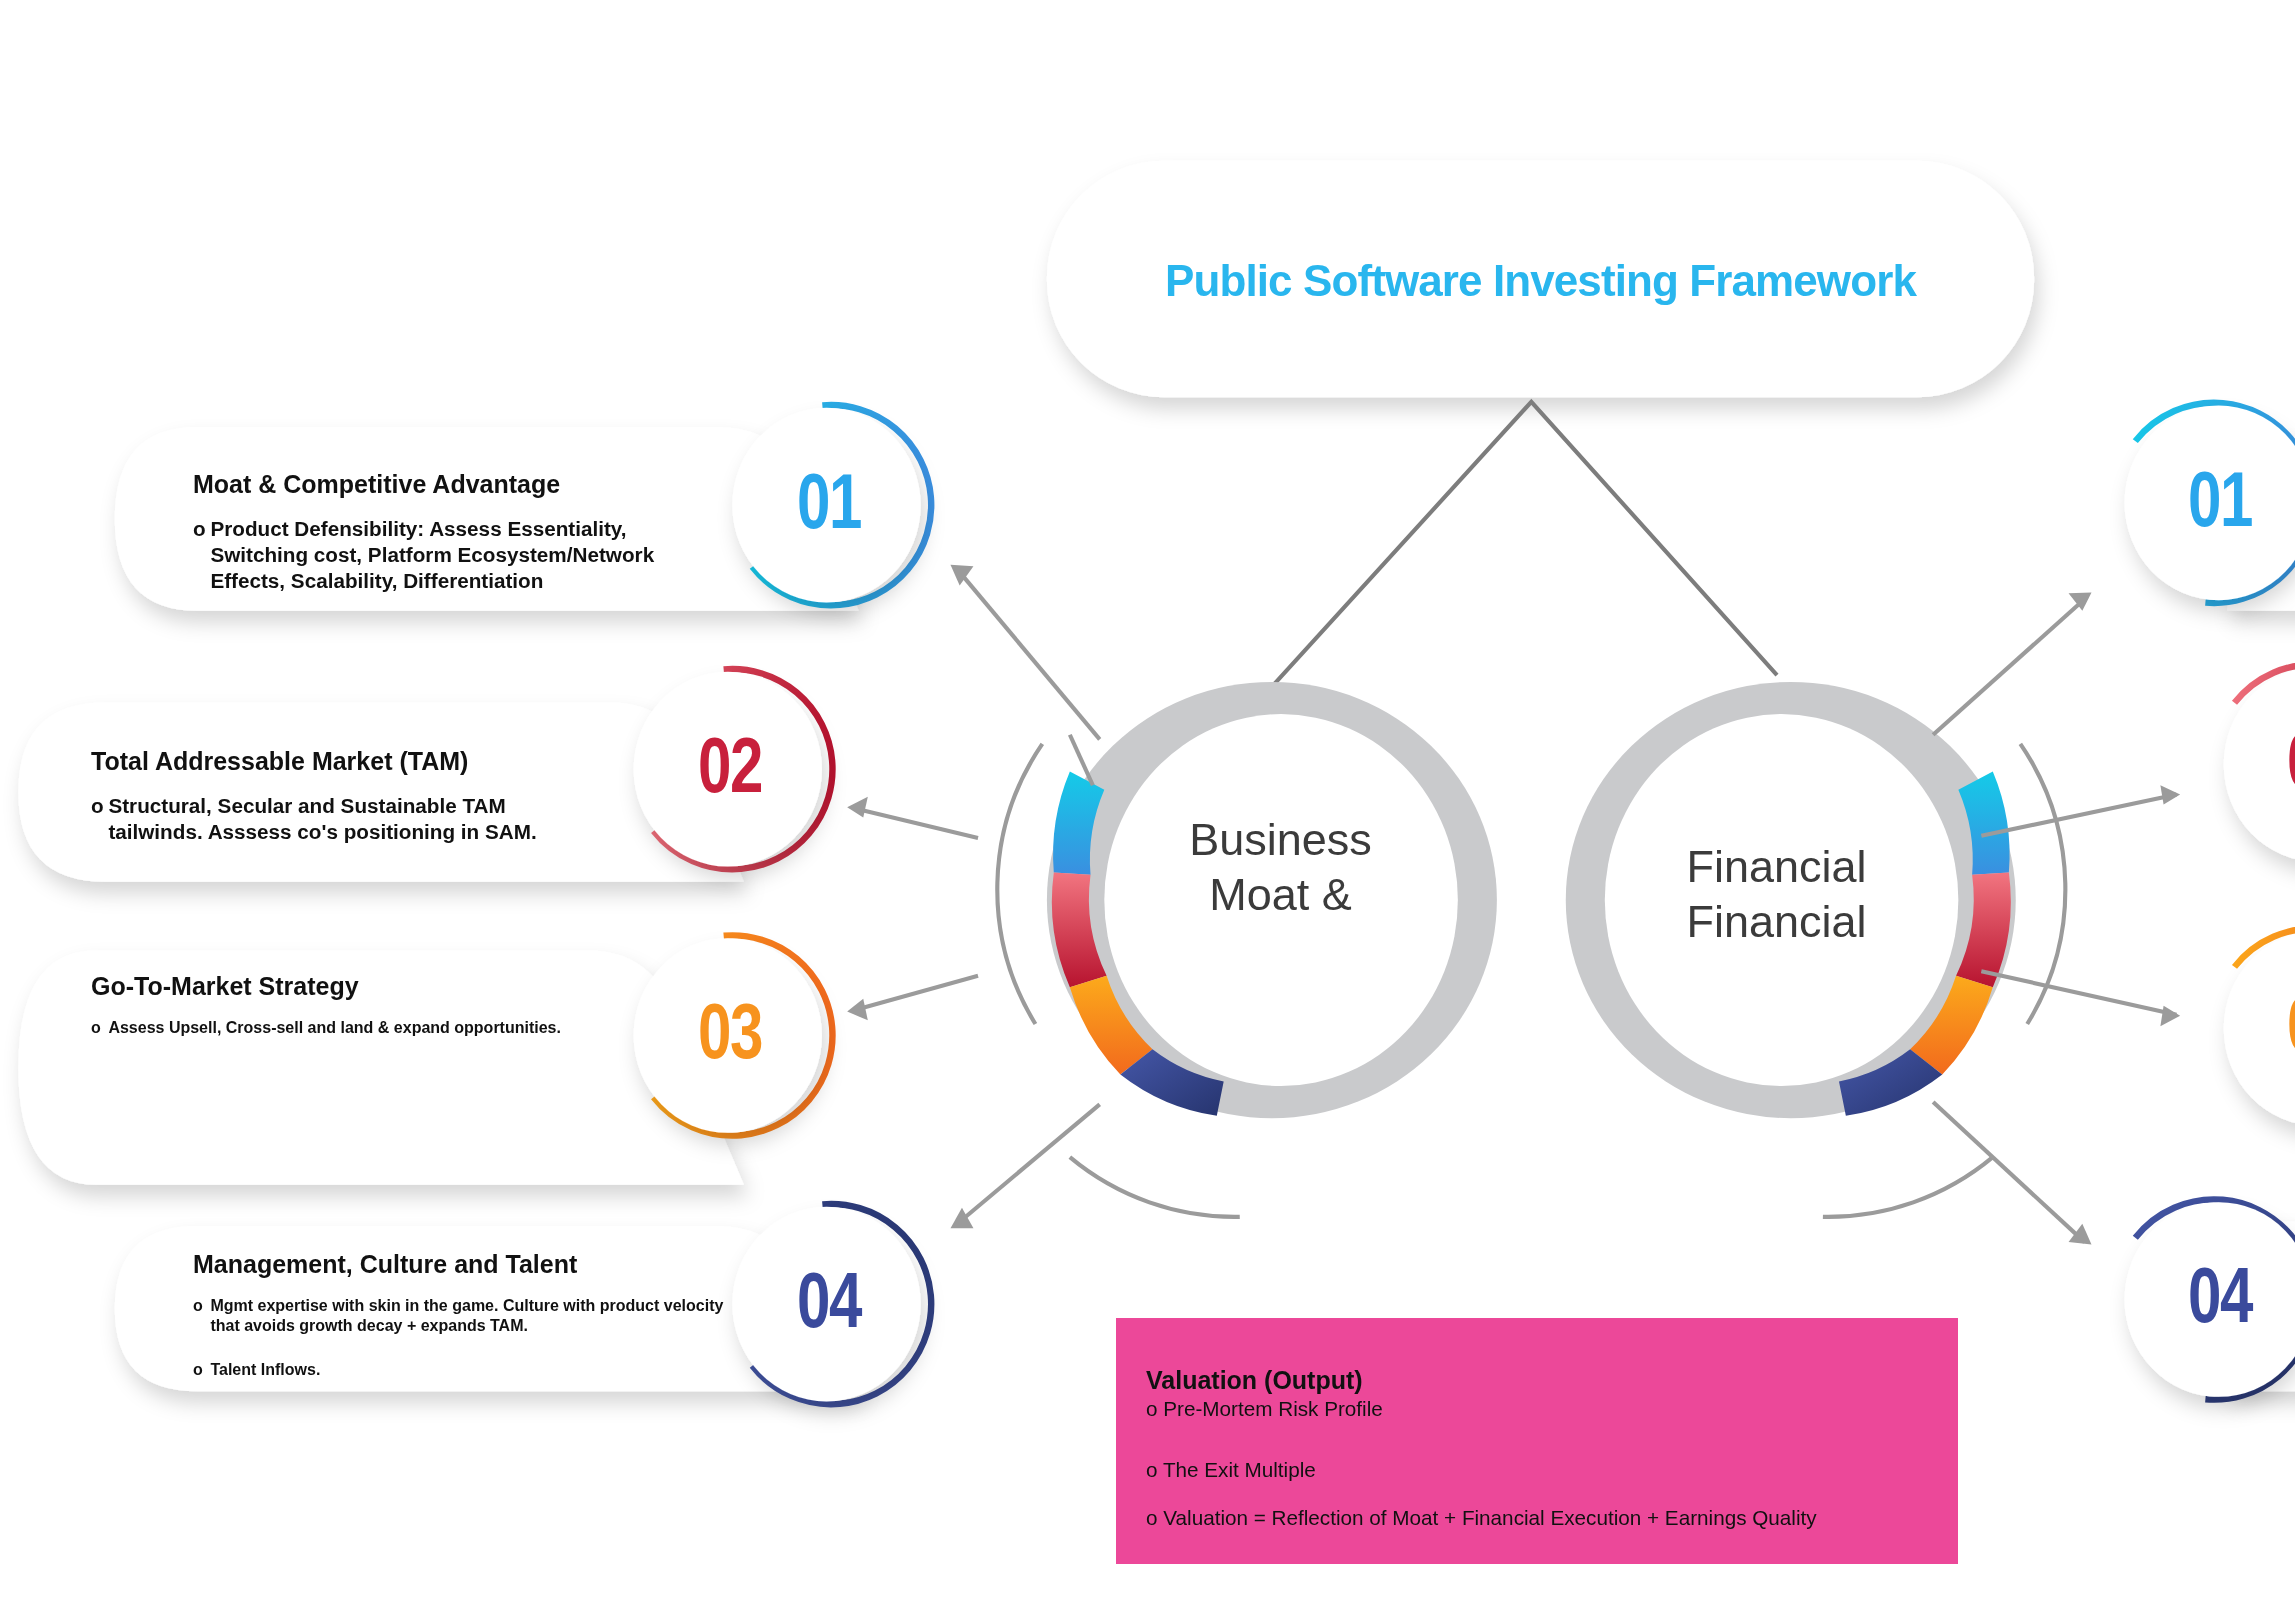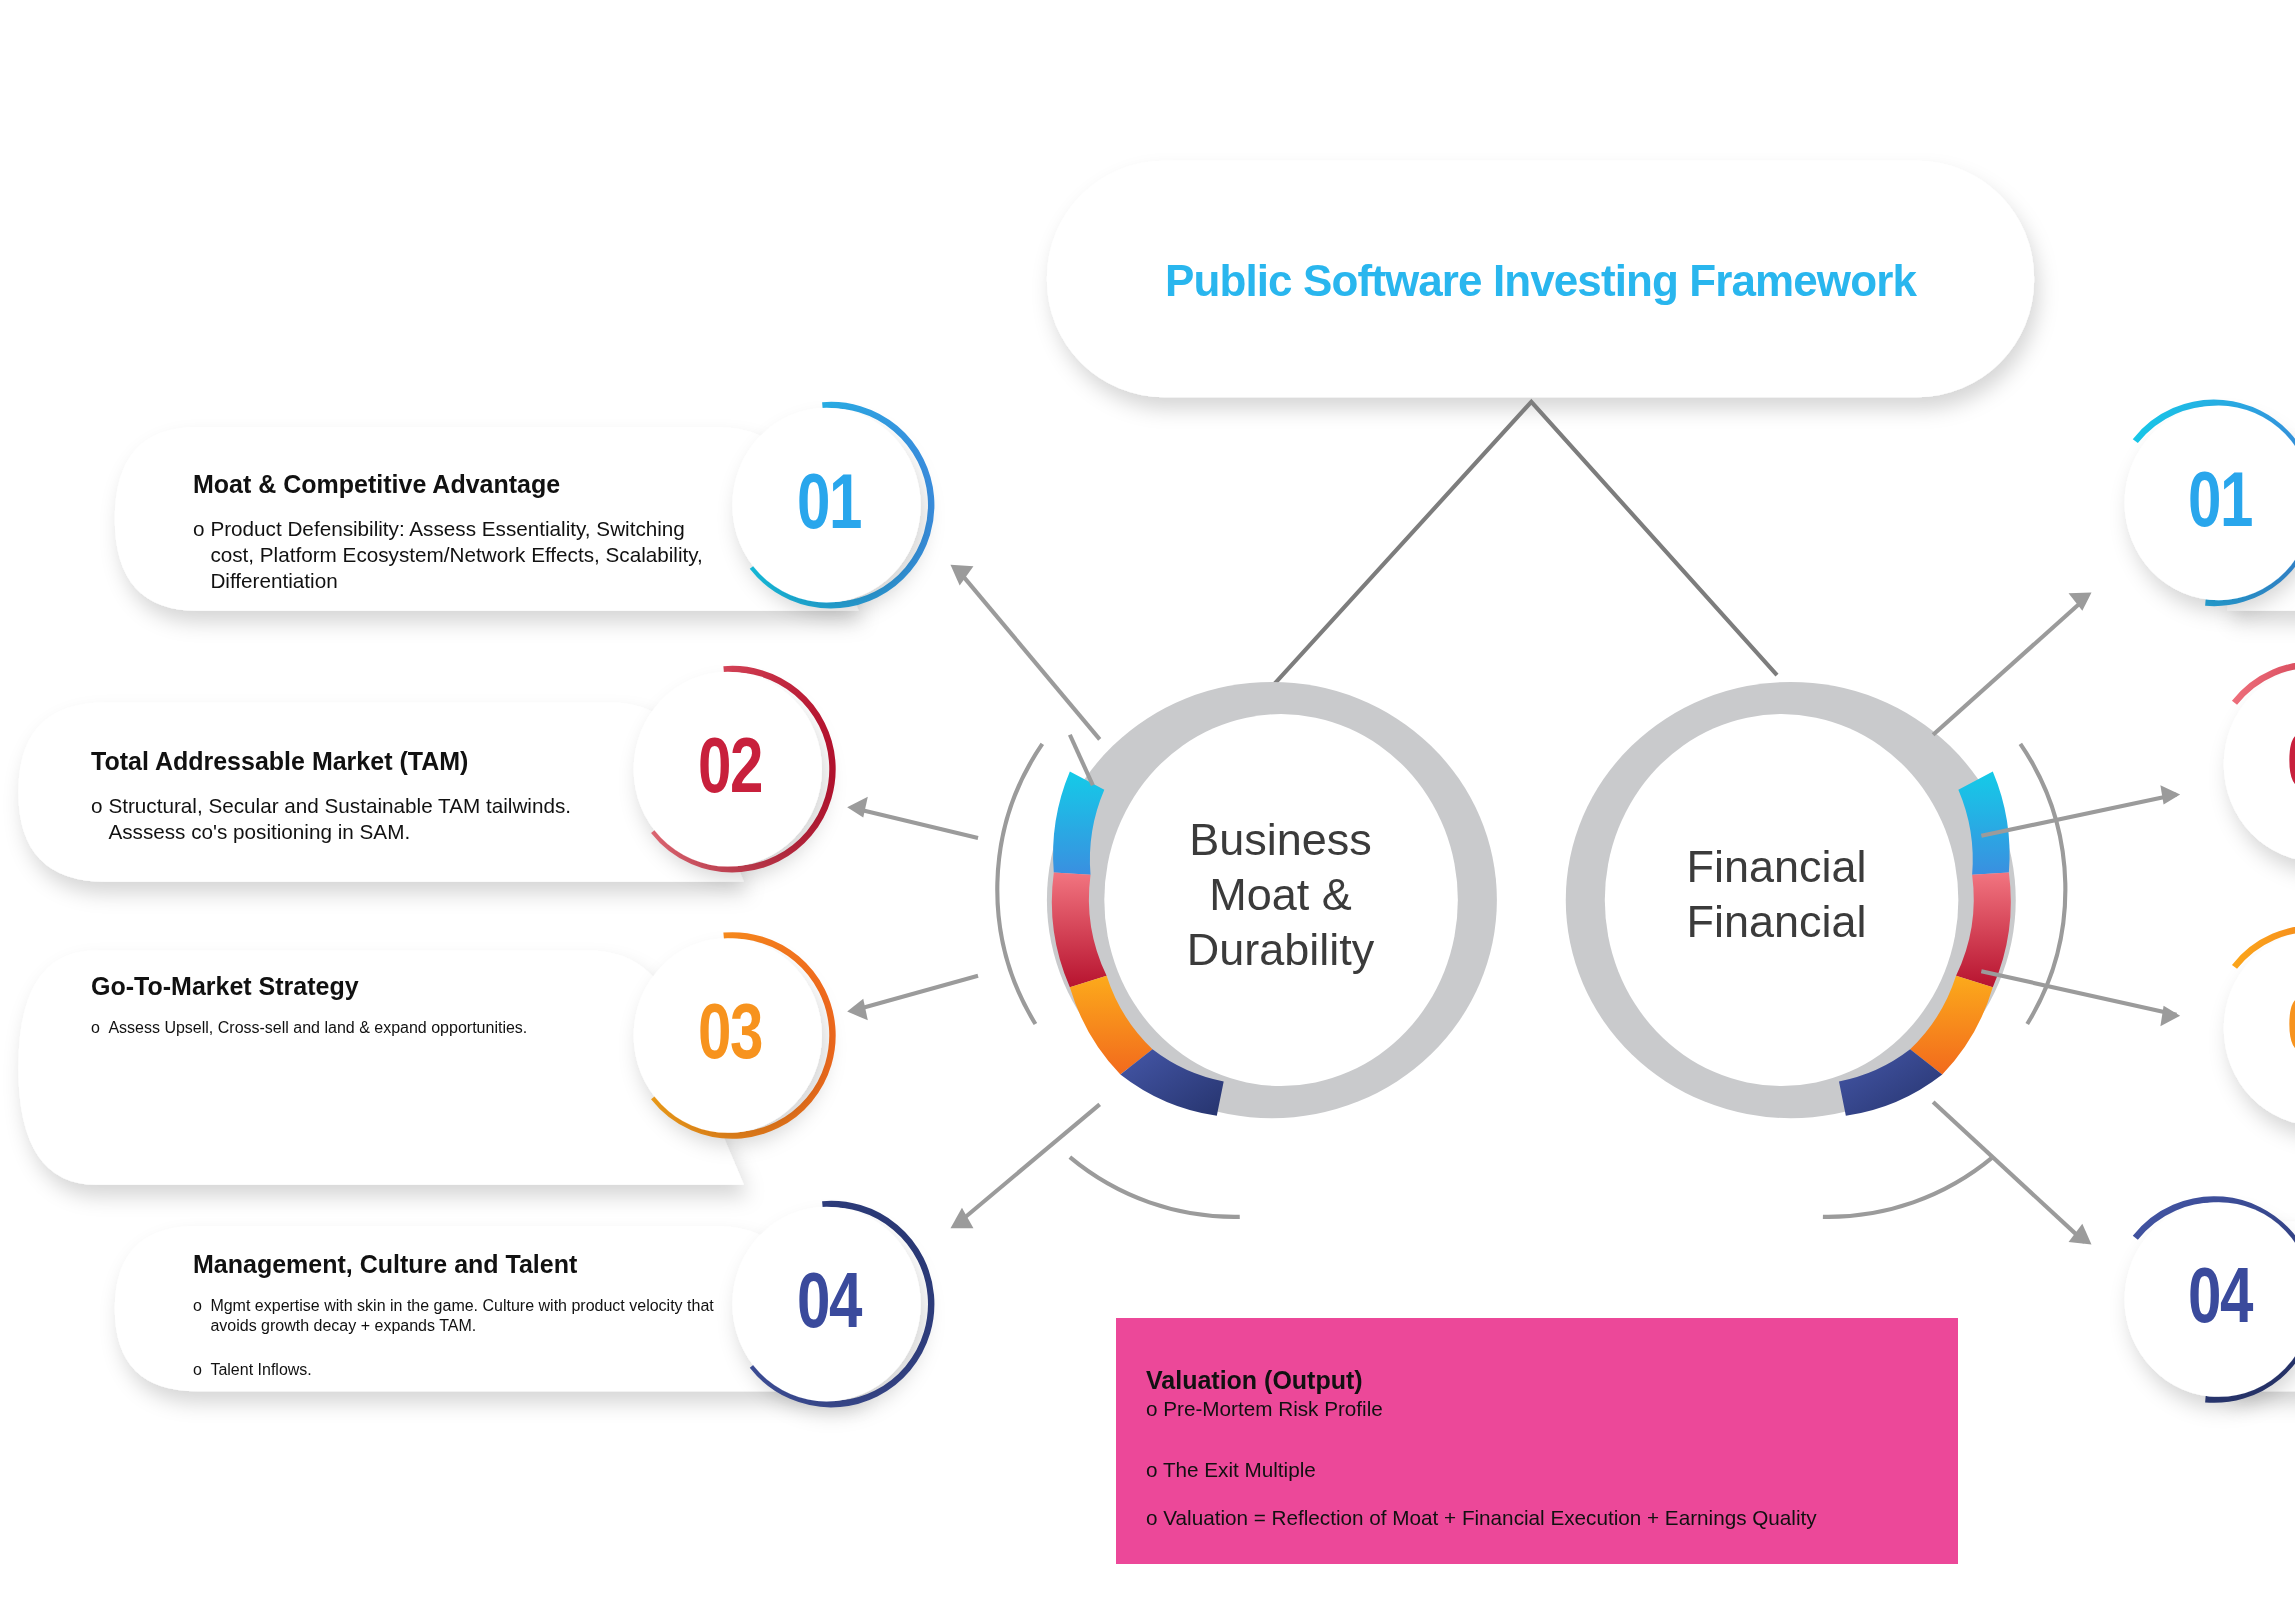--- a/index.html
+++ b/index.html
@@ -10,21 +10,21 @@
 
   .title { position: absolute; left: 1047px; top: 161px; width: 987px; height: 239px;
            display: flex; align-items: center; justify-content: center;
            font-size: 44px; font-weight: bold; color: #29b6ee; letter-spacing: -0.9px; }
 
   .hub-label { position: absolute; text-align: center; color: #3b3b3b; font-size: 45px; line-height: 1.22; }
 
   .card { position: absolute; }
   .card .ctitle { font-weight: bold; font-size: 25px; line-height: 1.1; margin-bottom: 17.4px; }
   .card ul { list-style: none; margin: 0; padding: 0; }
-  .card li { font-size: 20.7px; line-height: 1.26; padding-left: 17.4px; text-indent: -17.4px; }
+  .card li { font-size: 20.7px; line-height: 1.26; padding-left: 17.4px; text-indent: -17.4px; font-weight: bold; }
   .card li .b { display: inline-block; width: 17.4px; text-indent: 0; }
   .card.small li { font-size: 16px; margin-bottom: 10px; }
   .card.small li.gap { margin-bottom: 24px; }
 
   .num { position: absolute; font-weight: bold; font-size: 77px; letter-spacing: -1.8px;
          transform: scaleX(0.78); transform-origin: center; text-align: center; width: 138px; }
 
   .valuation { position: absolute; left: 1116px; top: 1318px; width: 842px; height: 246px;
                background: #ec4899; padding: 0; }
   .valuation .vt { position: absolute; left: 30px; top: 48px; font-weight: bold; font-size: 25px; }
@@ -154,21 +154,20 @@
       <polygon points="4748,2212 4712,2190 4705,2235"></polygon>
       <polygon points="4555,2710 4535,2665 4505,2705"></polygon>
     </g>
   </svg>
 
   <div class="title">Public Software Investing Framework</div>
 
   <div class="hub-label" style="left:1120px; top:813px; width:321px;">
     <div>Business</div>
     <div>Moat &amp;</div>
-    <div>Durability</div>
   </div>
   <div class="hub-label" style="left:1616px; top:840px; width:321px;">
     <div>Financial</div>
     <div>Financial</div>
   </div>
 
   <div class="num" style="left:760px; top:457px; color:#29a6ec;">01</div>
   <div class="num" style="left:661px; top:721px; color:#c8203c;">02</div>
   <div class="num" style="left:661px; top:987px; color:#f7931e;">03</div>
   <div class="num" style="left:760px; top:1256px; color:#3a4a9c;">04</div>

